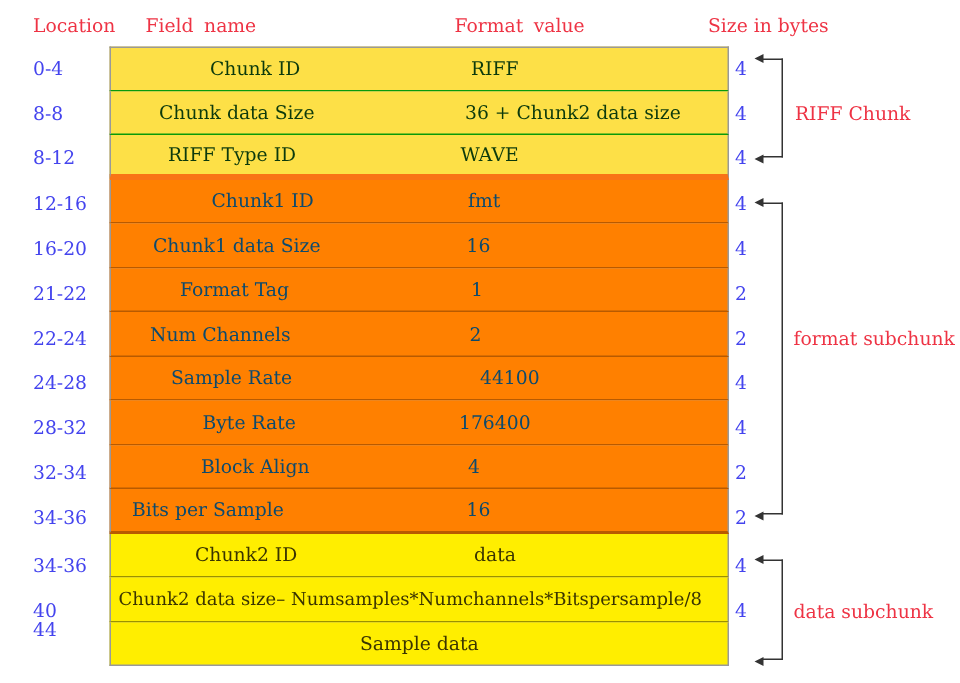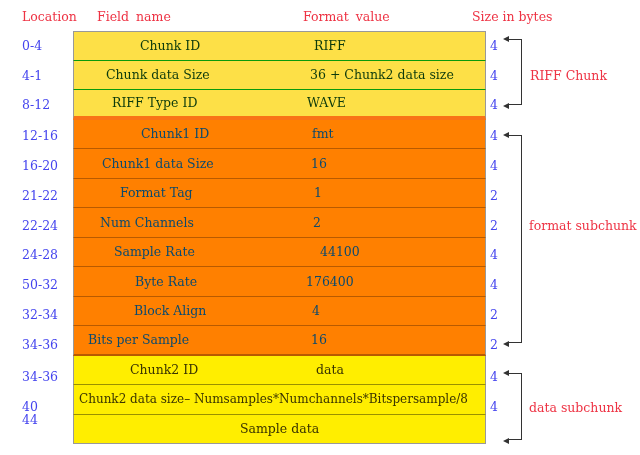--- a/index.html
+++ b/index.html
@@ -97,28 +97,28 @@
 </head>
 <body>
 
 <div class="hdr" style="left:22px;">Location</div>
 <div class="hdr" style="left:97px; word-spacing:3px;">Field  name</div>
 <div class="hdr" style="left:303px; word-spacing:3px;">Format  value</div>
 <div class="hdr" style="left:472px;">Size in bytes</div>
 
 <div>
   <div class="loc" style="top:38px;">0-4</div>
-  <div class="loc" style="top:68px;">4-1</div>
+  <div class="loc" style="top:68px;">8-8</div>
   <div class="loc" style="top:97px;">8-12</div>
   <div class="loc" style="top:128px;">12-16</div>
   <div class="loc" style="top:158px;">16-20</div>
   <div class="loc" style="top:188px;">21-22</div>
   <div class="loc" style="top:218px;">22-24</div>
   <div class="loc" style="top:247px;">24-28</div>
-  <div class="loc" style="top:277px;">50-32</div>
+  <div class="loc" style="top:277px;">28-32</div>
   <div class="loc" style="top:307px;">32-34</div>
   <div class="loc" style="top:337px;">34-36</div>
   <div class="loc" style="top:369px;">34-36</div>
   <div class="loc" style="top:399px;">40</div>
   <div class="loc" style="top:412px;">44</div>
 </div>
 
 <div class="table">
 
   <div class="row green first">

